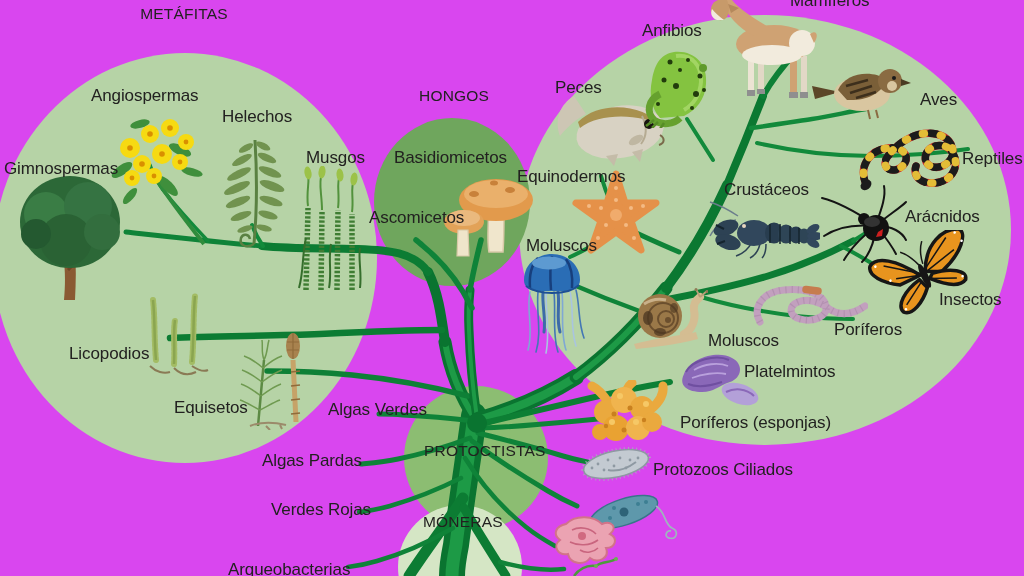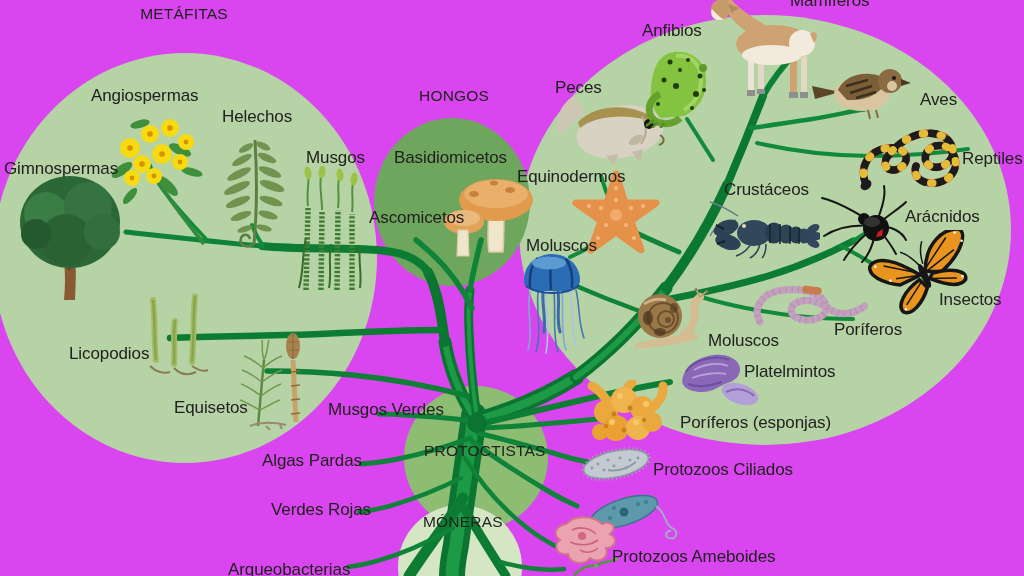--- a/index.html
+++ b/index.html
@@ -516,20 +516,19 @@
   <div class="lbl" style="left:962px;top:149px">Reptiles</div>
   <div class="lbl" style="left:517px;top:167px">Equinodermos</div>
   <div class="lbl" style="left:724px;top:180px">Crustáceos</div>
   <div class="lbl" style="left:905px;top:207px">Arácnidos</div>
   <div class="lbl" style="left:526px;top:236px">Moluscos</div>
   <div class="lbl" style="left:939px;top:290px">Insectos</div>
   <div class="lbl" style="left:834px;top:320px">Poríferos</div>
   <div class="lbl" style="left:708px;top:331px">Moluscos</div>
   <div class="lbl" style="left:744px;top:362px">Platelmintos</div>
   <div class="lbl" style="left:680px;top:413px">Poríferos (esponjas)</div>
-  <div class="lbl" style="left:328px;top:400px">Musgos Verdes</div>
+  <div class="lbl" style="left:328px;top:400px">Algas Verdes</div>
   <div class="lbl" style="left:262px;top:451px">Algas Pardas</div>
   <div class="lbl" style="left:271px;top:500px">Verdes Rojas</div>
   <div class="lbl" style="left:653px;top:460px">Protozoos Ciliados</div>
-  <div class="lbl" style="left:612px;top:547px">Protozoos Ameboides</div>
   <div class="lbl" style="left:228px;top:560px">Arqueobacterias</div>
 
 </div>
 
 </body></html>

